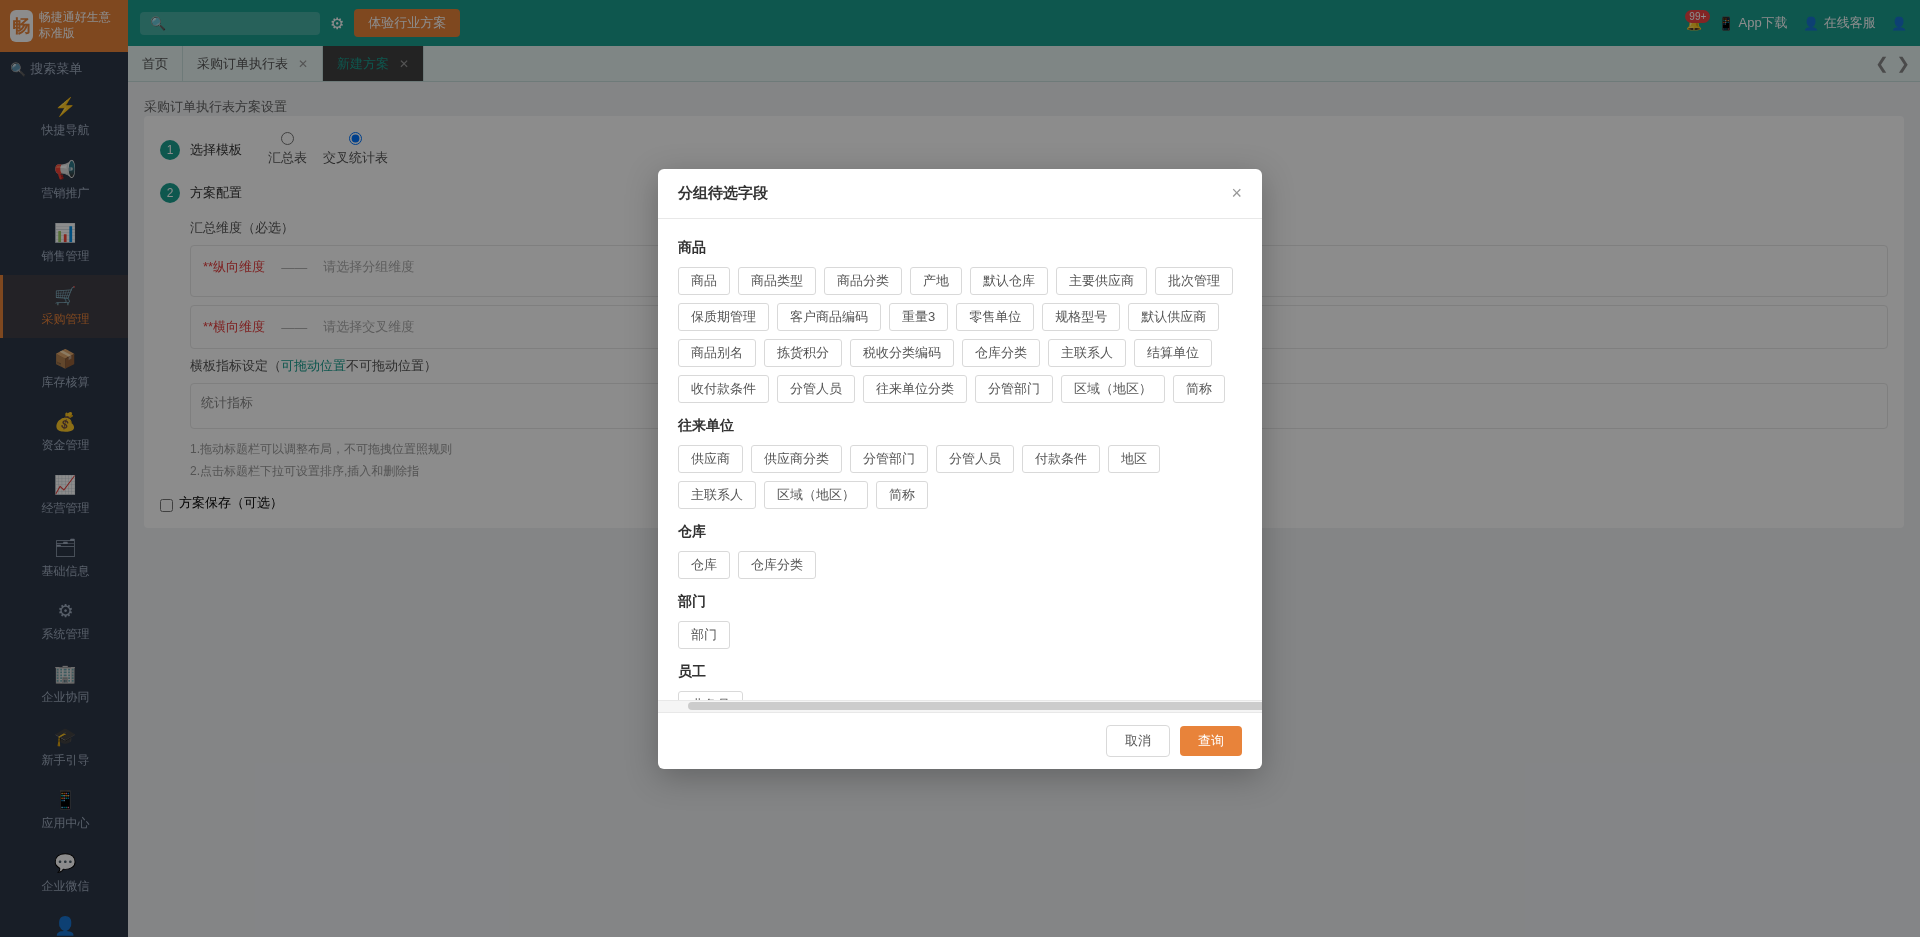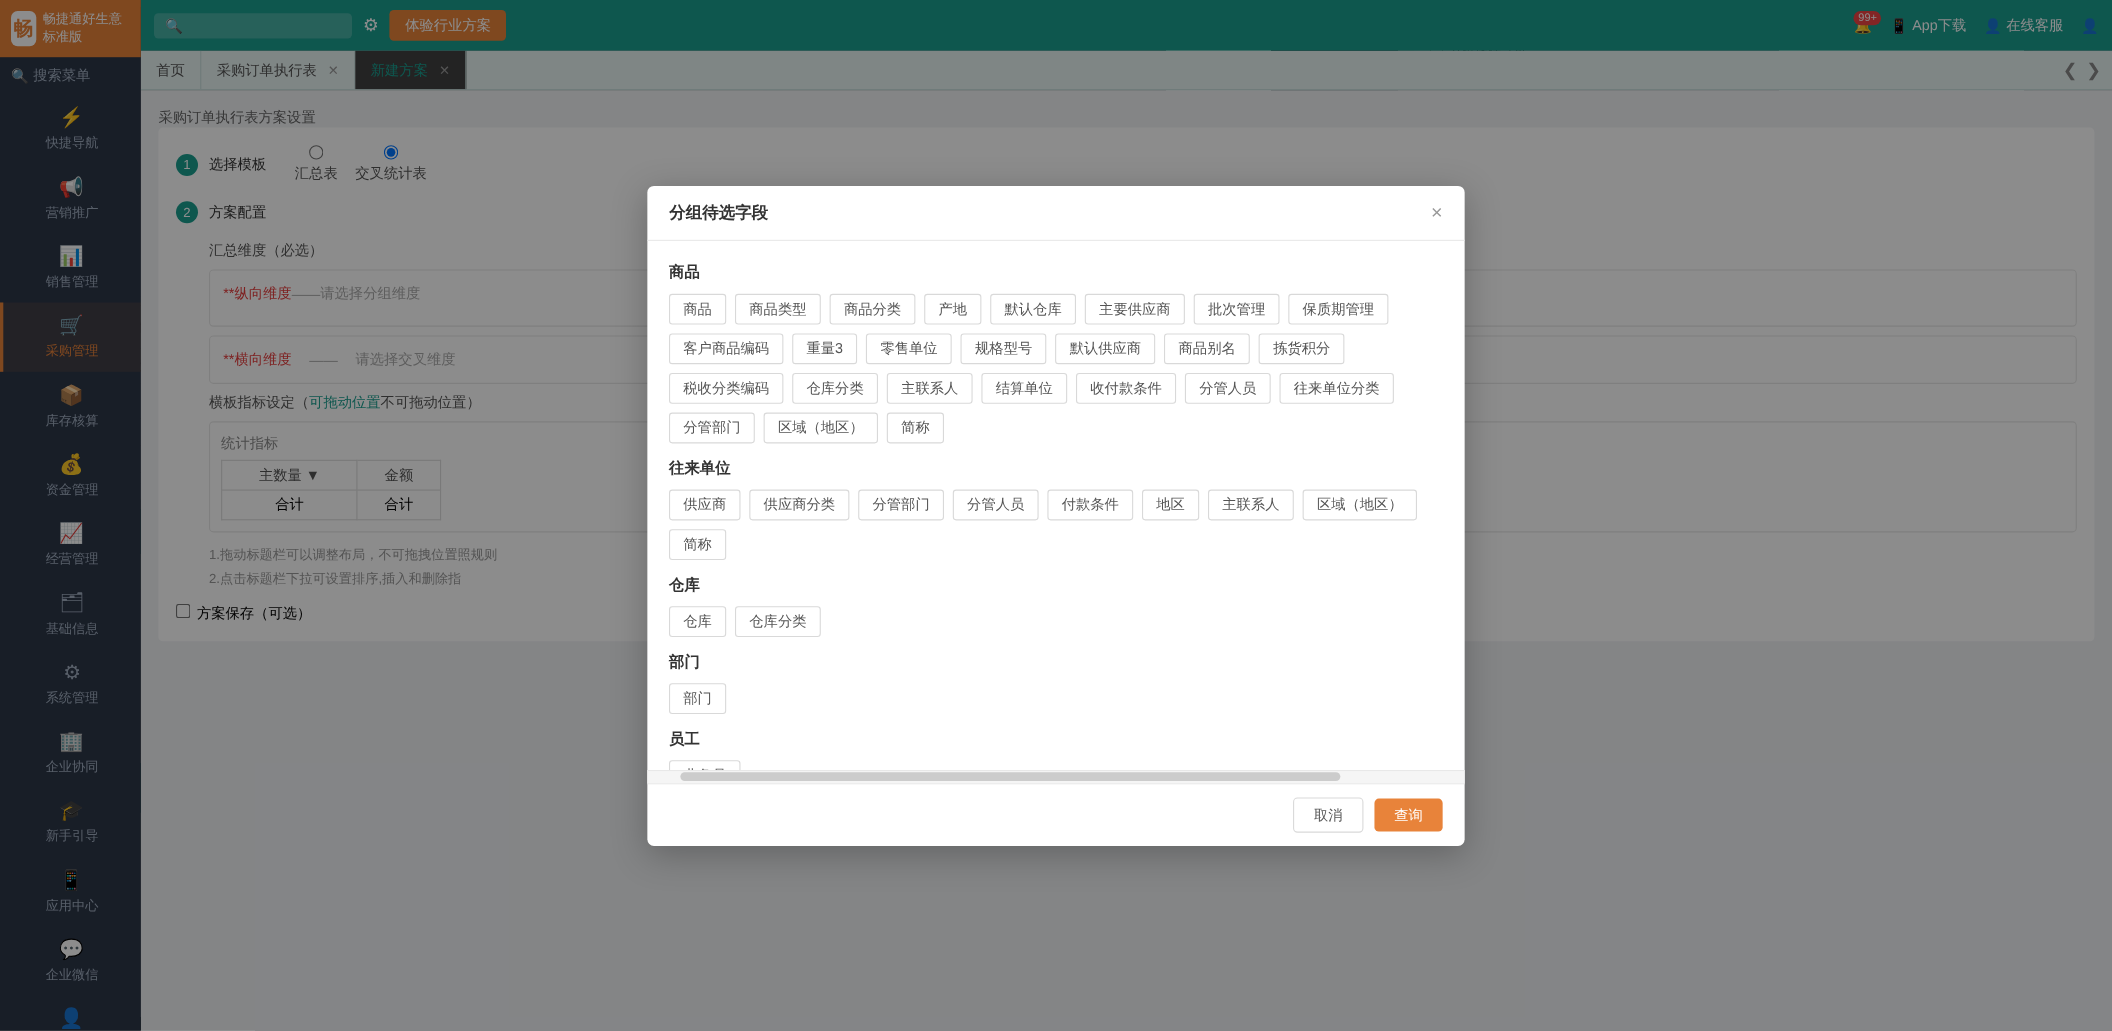--- a/index.html
+++ b/index.html
@@ -75,21 +75,21 @@
 
     
     .modal-backdrop {
       position: fixed; top: 0; left: 0; right: 0; bottom: 0;
       background: rgba(0,0,0,0.45); z-index: 100;
     }
 
     
     .modal {
       position: fixed; top: 50%; left: 50%; transform: translate(-50%, -50%);
-      background: white; border-radius: 6px; width: 743px; max-height: 600px;
+      background: white; border-radius: 6px; width: 604px; max-height: 600px;
       display: flex; flex-direction: column; z-index: 101; box-shadow: 0 8px 32px rgba(0,0,0,0.25);
     }
     .modal-header {
       display: flex; align-items: center; justify-content: space-between;
       padding: 14px 20px; border-bottom: 1px solid #e8e8e8; flex-shrink: 0;
     }
     .modal-title { font-size: 15px; font-weight: 600; color: #333; }
     .modal-close { cursor: pointer; font-size: 18px; color: #999; }
     .modal-body { flex: 1; overflow-y: auto; padding: 16px 20px; }
     .modal-footer {
@@ -258,61 +258,44 @@
         </label>
       </div>
     </div>
 
     <div class="step-row">
       <div class="step-num">2</div>
       <span class="step-label">方案配置</span>
     </div>
     <div style="margin-left:30px; color:#555; font-size:13px; margin-bottom:8px;">汇总维度（必选）</div>
     <div style="margin-left:30px; padding:12px; border:1px solid #e8e8e8; border-radius:4px; margin-bottom:8px;">
-      <div style="display:flex;align-items:center;margin-bottom:8px;">
+      <div style="display:flex;align-items:center;gap:16px; margin-bottom:8px;">
         <span style="color:#e53e3e; font-size:13px;">*<span>*纵向维度</span></span>
         <span style="color:#aaa; font-size:13px;">——</span>
         <span style="color:#aaa; font-size:13px;">请选择分组维度</span>
       </div>
     </div>
     <div style="margin-left:30px; padding:12px; border:1px solid #e8e8e8; border-radius:4px; margin-bottom:8px;">
       <div style="display:flex;align-items:center;gap:16px;">
         <span style="color:#e53e3e; font-size:13px;">*<span>*横向维度</span></span>
         <span style="color:#aaa; font-size:13px;">——</span>
         <span style="color:#aaa; font-size:13px;">请选择交叉维度</span>
       </div>
     </div>
     <div style="margin-left:30px; font-size:13px; color:#555; margin-bottom:8px;">
       <span>横板指标设定（</span><span style="color:#1a9e8f;">可拖动位置</span><span>不可拖动位置）</span>
     </div>
     <div style="margin-left:30px; border:1px solid #e8e8e8; border-radius:4px; padding:10px;">
       <div style="font-size:13px; color:#888; margin-bottom:6px;">统计指标</div>
-      <table style="width:200px; border-collapse:collapse; font-size:13px;">
-        <thead>
-          <tr>
-            <th style="border:1px solid #ddd; padding:4px 10px; font-weight:normal; color:#555;">
-              <span>主数量</span>
-              <span style="cursor:pointer;">▼</span>
-            </th>
-            <th style="border:1px solid #ddd; padding:4px 10px; font-weight:normal; color:#555;">金额</th>
-          </tr>
-        </thead>
-        <tbody>
-          <tr>
-            <td style="border:1px solid #ddd; padding:4px 10px; text-align:center;">合计</td>
-            <td style="border:1px solid #ddd; padding:4px 10px; text-align:center;">合计</td>
-          </tr>
-        </tbody>
-      </table>
     </div>
     <div style="margin-left:30px; margin-top:10px; font-size:12px; color:#999; line-height:1.8;">
       <div>1.拖动标题栏可以调整布局，不可拖拽位置照规则</div>
       <div>2.点击标题栏下拉可设置排序,插入和删除指</div>
     </div>
-    <div style="margin-top:12px; display:flex; align-items:flex-start; gap:6px;">
+    <div style="margin-top:12px; display:flex; align-items:flex-end; gap:6px;">
       <input type="checkbox" style="">
       <span>方案保存（可选）</span>
     </div>
   </div>
 </div>
 
 <div class="modal-backdrop"></div>
 
 <div class="modal">
   <div class="modal-header">

